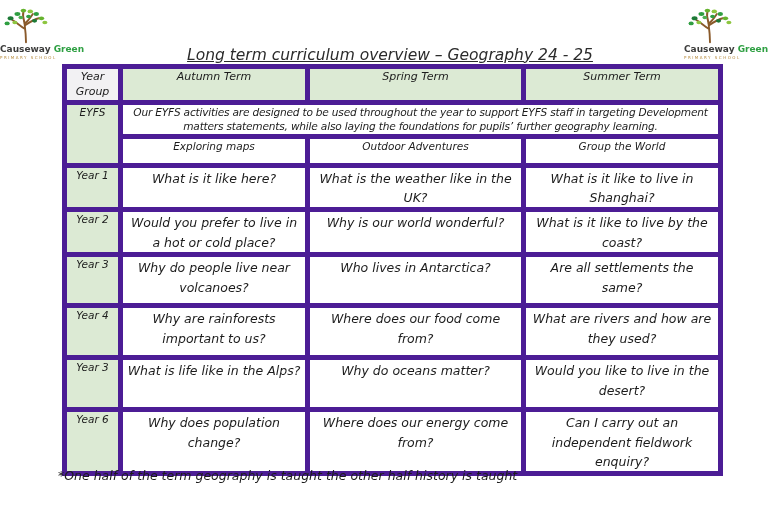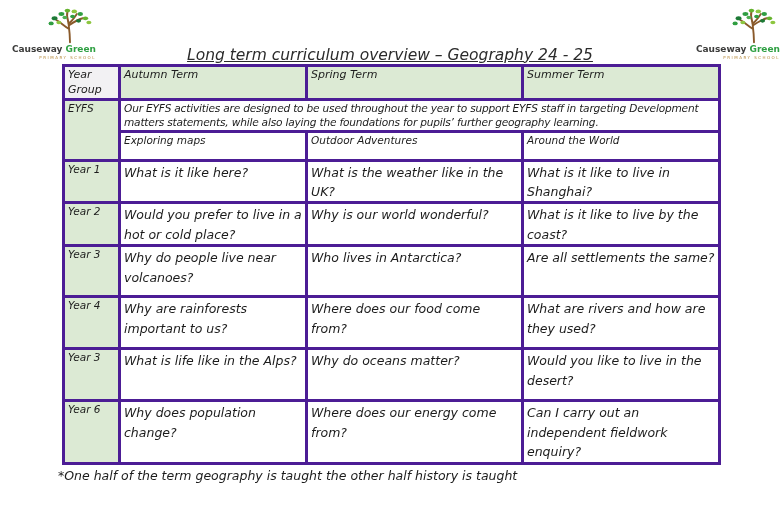--- a/index.html
+++ b/index.html
@@ -10,21 +10,21 @@
     color:#1c1c1c;
     position:relative;
     overflow:hidden;
   }
   
   .page-header{
     position:absolute;top:6px;left:0;width:780px;height:54px;
     display:flex;align-items:center;justify-content:space-between;
   }
   .logo{
-    width:96px;display:flex;flex-direction:column;align-items:flex-end;
+    width:96px;display:flex;flex-direction:column;align-items:flex-start;
     padding-top:2px;
   }
   .logo svg{display:block;}
   .logo-text{
     font-size:9px;font-weight:bold;line-height:1;white-space:nowrap;
     color:#3c3c3b;letter-spacing:0px;margin-top:1px;
   }
   .logo-text .green{color:#2fa043;}
   .logo-sub{
     font-size:4px;color:#b78b3e;letter-spacing:1.5px;margin-top:1.5px;
@@ -37,24 +37,24 @@
     color:#2b2b2b;
     transform:translateY(3px);
     margin-top:37px;
   }
   
   .curriculum-table{
     position:absolute;left:62px;top:64px;width:656px;
     border-collapse:collapse;table-layout:fixed;
   }
   .curriculum-table td,.curriculum-table th{
-    border:3px solid #4c1d95;
+    border:5px solid #4c1d95;
     padding:1px 3px 0 3px;
     vertical-align:top;
-    text-align:left;
+    text-align:center;
     font-style:italic;
     font-weight:normal;
     overflow:hidden;
   }
   .col-year{width:56px;}
   .col-autumn{width:187px;}
   .col-spring{width:216px;}
   .col-summer{width:197px;}
   tr.r-head{height:32px;}
   tr.r-desc{height:30px;}
@@ -163,21 +163,21 @@
     <th class="term-head">Spring Term</th>
     <th class="term-head">Summer Term</th>
   </tr>
   <tr class="r-desc">
     <td class="cell-green year-label" rowspan="2">EYFS</td>
     <td class="eyfs-desc" colspan="3">Our EYFS activities are designed to be used throughout the year to support EYFS staff in targeting Development matters statements, while also laying the foundations for pupils’ further geography learning.</td>
   </tr>
   <tr class="r-units">
     <td class="eyfs-unit">Exploring maps</td>
     <td class="eyfs-unit">Outdoor Adventures</td>
-    <td class="eyfs-unit">Around the World</td>
+    <td class="eyfs-unit">Group the World</td>
   </tr>
   <tr class="r-y1">
     <td class="cell-green year-label">Year 1</td>
     <td class="question">What is it like here?</td>
     <td class="question">What is the weather like in the UK?</td>
     <td class="question">What is it like to live in Shanghai?</td>
   </tr>
   <tr class="r-y2">
     <td class="cell-green year-label">Year 2</td>
     <td class="question">Would you prefer to live in a hot or cold place?</td>

